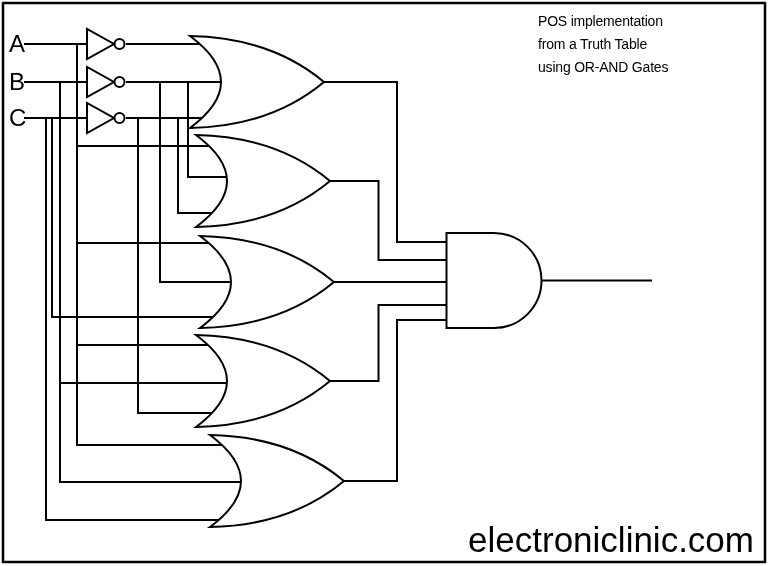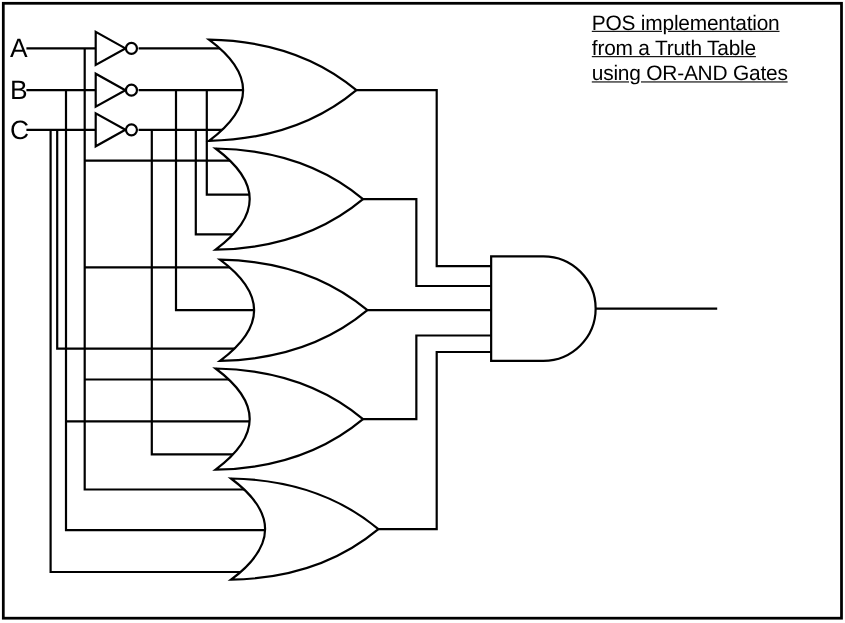--- a/index.html
+++ b/index.html
@@ -2,22 +2,22 @@
 <html><head>
 <meta charset="utf-8">
 <style>
   html,body{margin:0;padding:0;background:#ffffff;}
   body{width:768px;height:566px;overflow:hidden;font-family:"Liberation Sans",sans-serif;color:#000;}
   .stage{position:relative;width:768px;height:566px;background:#fff;}
   svg{position:absolute;left:0;top:0;}
   .wire{fill:none;stroke:#000;stroke-width:2;}
   .gate{fill:#fff;stroke:#000;stroke-width:2;}
   .lbl{font-family:"Liberation Sans",sans-serif;font-size:24px;fill:#000;}
-  .title{position:absolute;left:538px;top:10px;font-size:19px;line-height:23px;
-         letter-spacing:-0.2px;white-space:pre-line;text-decoration:underline;}
+  .title{position:absolute;left:538px;top:10px;font-size:14px;line-height:23px;
+         letter-spacing:-0.2px;white-space:pre-line;}
   .formula{position:absolute;left:413px;top:334px;font-size:17px;letter-spacing:-0.4px;
            white-space:nowrap;}
   .formula .ov{text-decoration:overline;text-decoration-thickness:1.5px;}
   .watermark{position:absolute;right:14px;bottom:6px;font-size:35px;}
 </style>
 </head>
 <body>
 
 <div class="stage">
 
@@ -70,14 +70,15 @@
     <text class="lbl" x="9" y="52">A</text>
     <text class="lbl" x="9" y="90">B</text>
     <text class="lbl" x="9" y="126">C</text>
   </svg>
 
   <div class="title">POS implementation
 from a Truth Table
 using OR-AND Gates</div>
 
 
+  <div class="watermark">electroniclinic.com</div>
 
 </div>
 
 </body></html>

